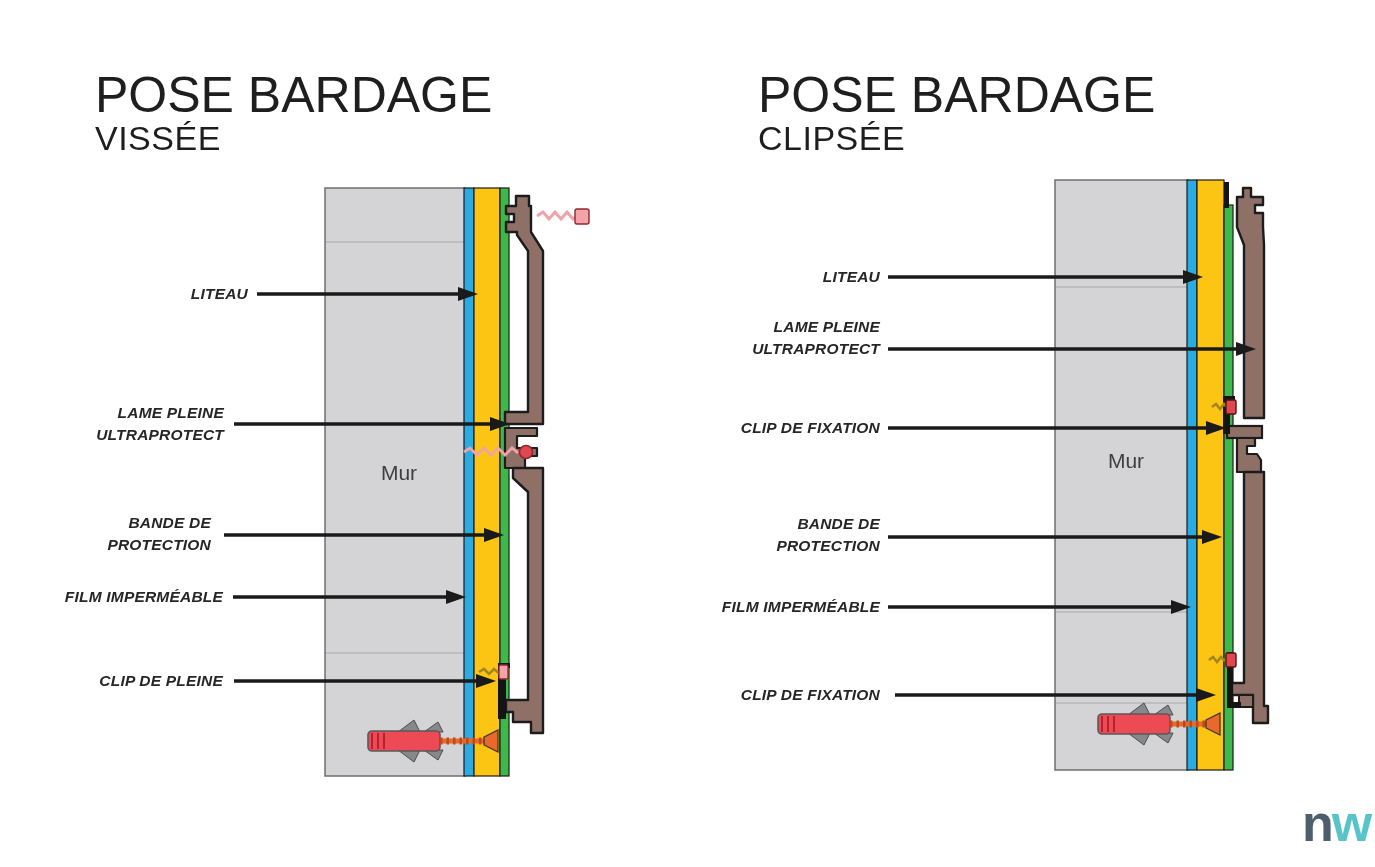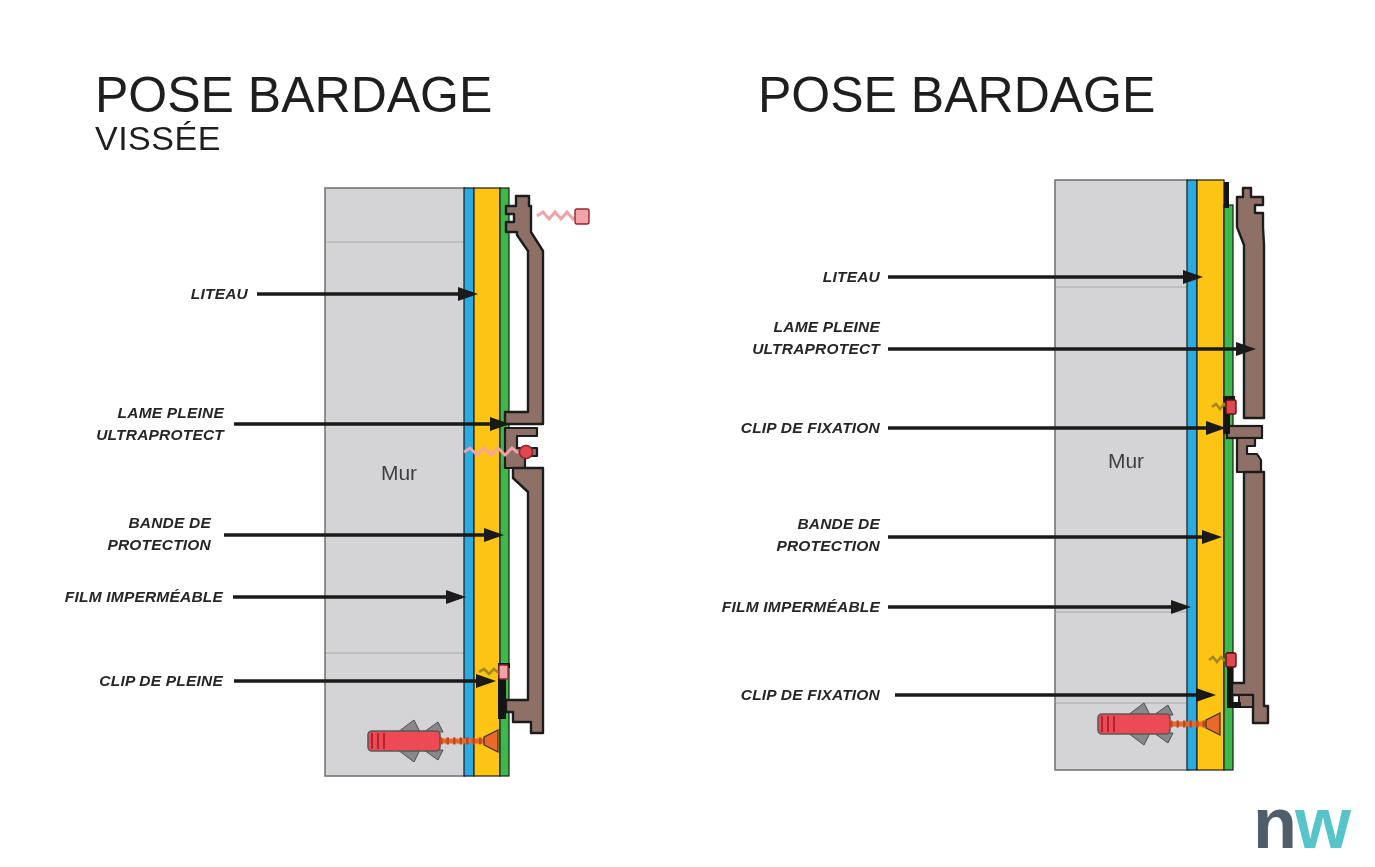--- a/index.html
+++ b/index.html
@@ -14,21 +14,21 @@
   html,body{margin:0;padding:0;background:var(--bg);}
   .canvas{position:relative;width:1375px;height:867px;background:var(--bg);overflow:hidden;
           font-family:"Liberation Sans", sans-serif;}
   .gfx{position:absolute;left:0;top:0;}
   .title{position:absolute;color:var(--title);}
   .title .l1{font-size:50px;line-height:50px;letter-spacing:0px;}
   .title .l2{font-size:34px;line-height:36px;letter-spacing:0.5px;}
   .lbl{position:absolute;font-weight:bold;font-size:15.5px;line-height:22px;color:var(--text);
        text-align:right;white-space:pre-line;letter-spacing:0.2px;font-style:italic;}
   .mur{position:absolute;width:80px;text-align:center;font-size:21px;color:#3f3f3f;}
-  .logo{position:absolute;left:1253px;top:786px;font-size:72px;line-height:74px;
+  .logo{position:absolute;left:1302px;top:786px;font-size:52px;line-height:74px;
         font-weight:bold;letter-spacing:-2px;}
   .logo .n{color:var(--logo-dark);}
   .logo .w{color:var(--logo-teal);}
 </style>
 </head>
 <body>
 
 <div class="canvas">
 
   <svg class="gfx" width="1375" height="867" viewBox="0 0 1375 867">
@@ -138,20 +138,21 @@
       </g>
     </g>
   </svg>
 
   <div class="title" style="left:95px;top:70px;">
     <div class="l1">POSE BARDAGE</div>
     <div class="l2">VISSÉE</div>
   </div>
   <div class="title" style="left:758px;top:70px;">
     <div class="l1">POSE BARDAGE</div>
+    <div class="l2">CLIPSÉE</div>
   </div>
 
   <div class="lbl" style="right:1127px;top:283px;">LITEAU</div>
   <div class="lbl" style="right:1151px;top:402px;">LAME PLEINE
 ULTRAPROTECT</div>
   <div class="lbl" style="right:1164px;top:512px;">BANDE DE
 PROTECTION</div>
   <div class="lbl" style="right:1152px;top:586px;">FILM IMPERMÉABLE</div>
   <div class="lbl" style="right:1152px;top:670px;">CLIP DE PLEINE</div>
   <div class="mur" style="left:359px;top:461px;">Mur</div>

